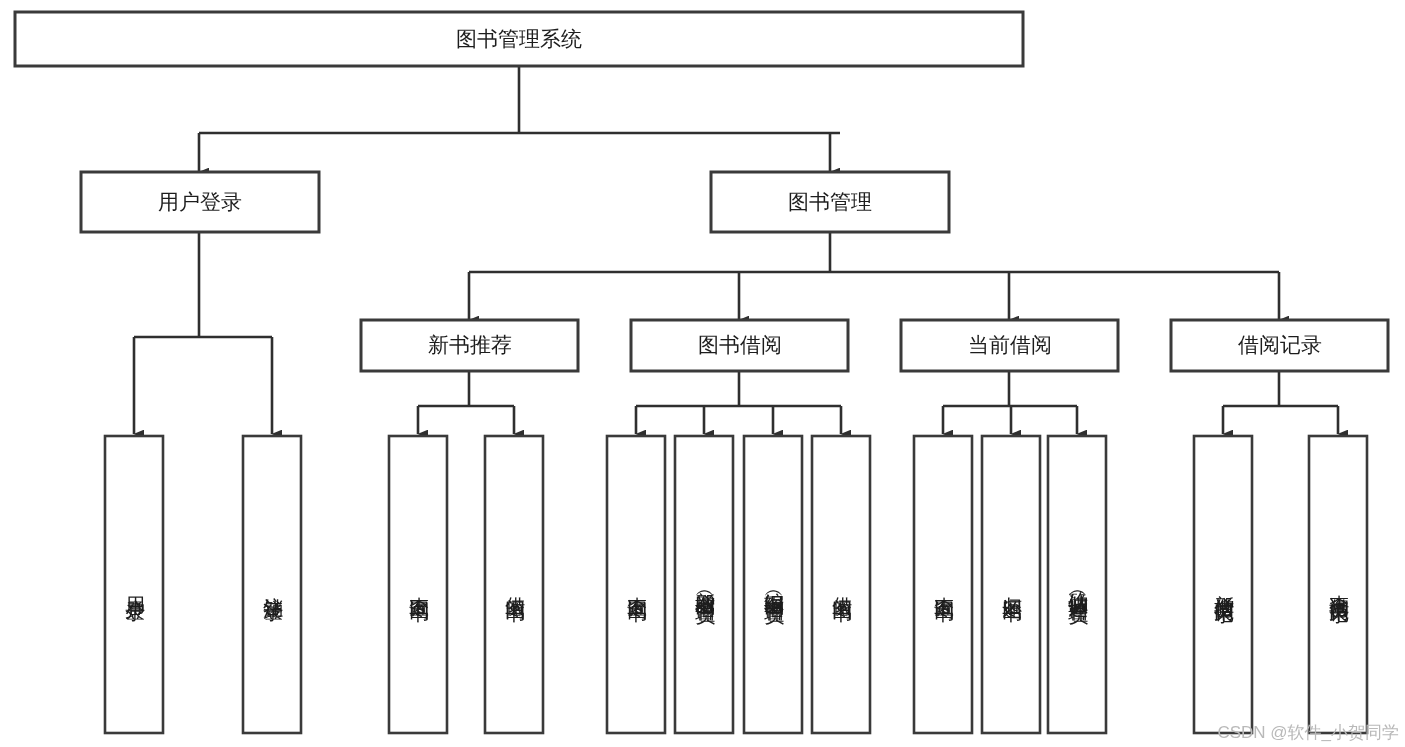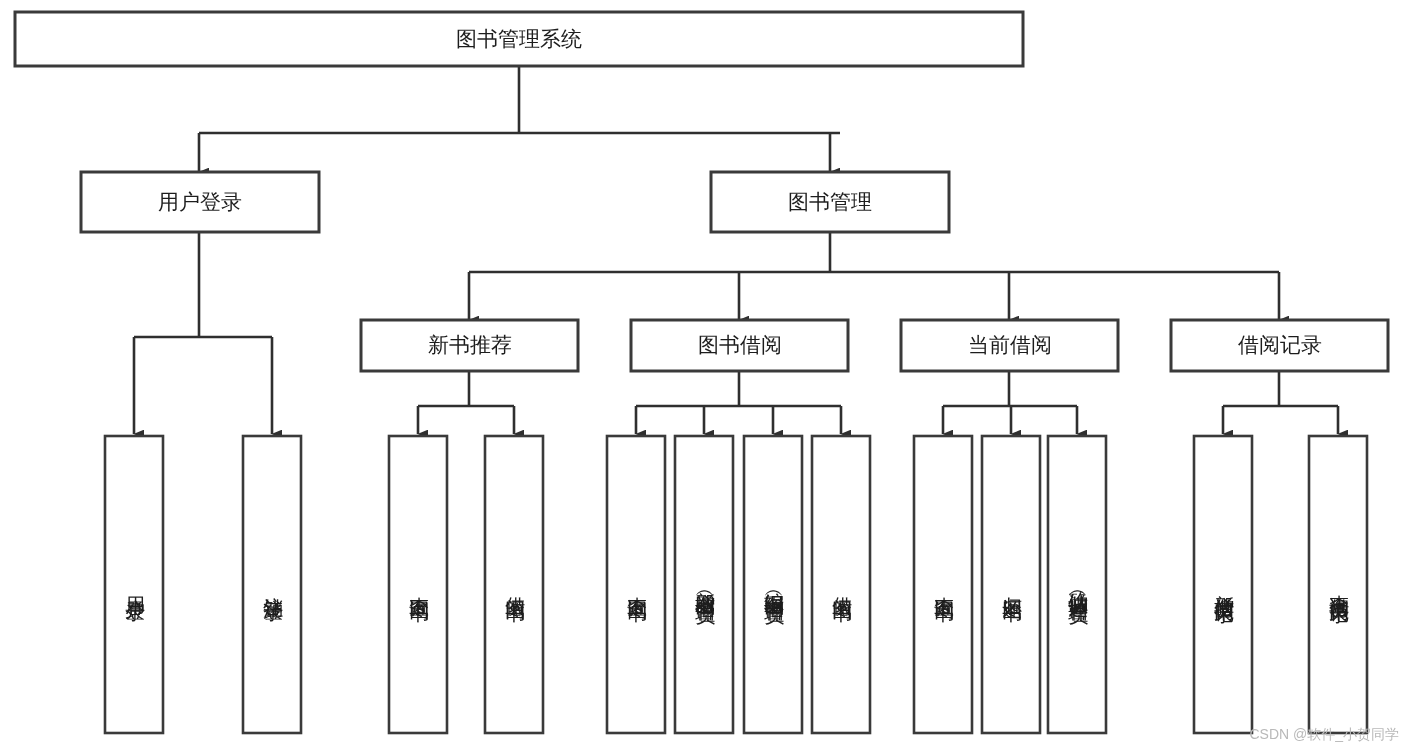--- a/index.html
+++ b/index.html
@@ -52,21 +52,21 @@
     stroke: #2f2f2f;
     stroke-width: 2.6;
     fill: none;
     stroke-linecap: butt;
   }
   .watermark {
     position: absolute;
     right: 6px;
     bottom: 3px;
     color: #b9b9b9;
-    font-size: 14px;
+    font-size: 17px;
     font-family: "Liberation Sans", "DejaVu Sans", sans-serif;
     white-space: nowrap;
     user-select: none;
   }
 </style>
 </head>
 <body>
 
 <div id="diagram-root">
   <svg class="flow" viewBox="0 0 1405 747" xmlns="http://www.w3.org/2000/svg">

